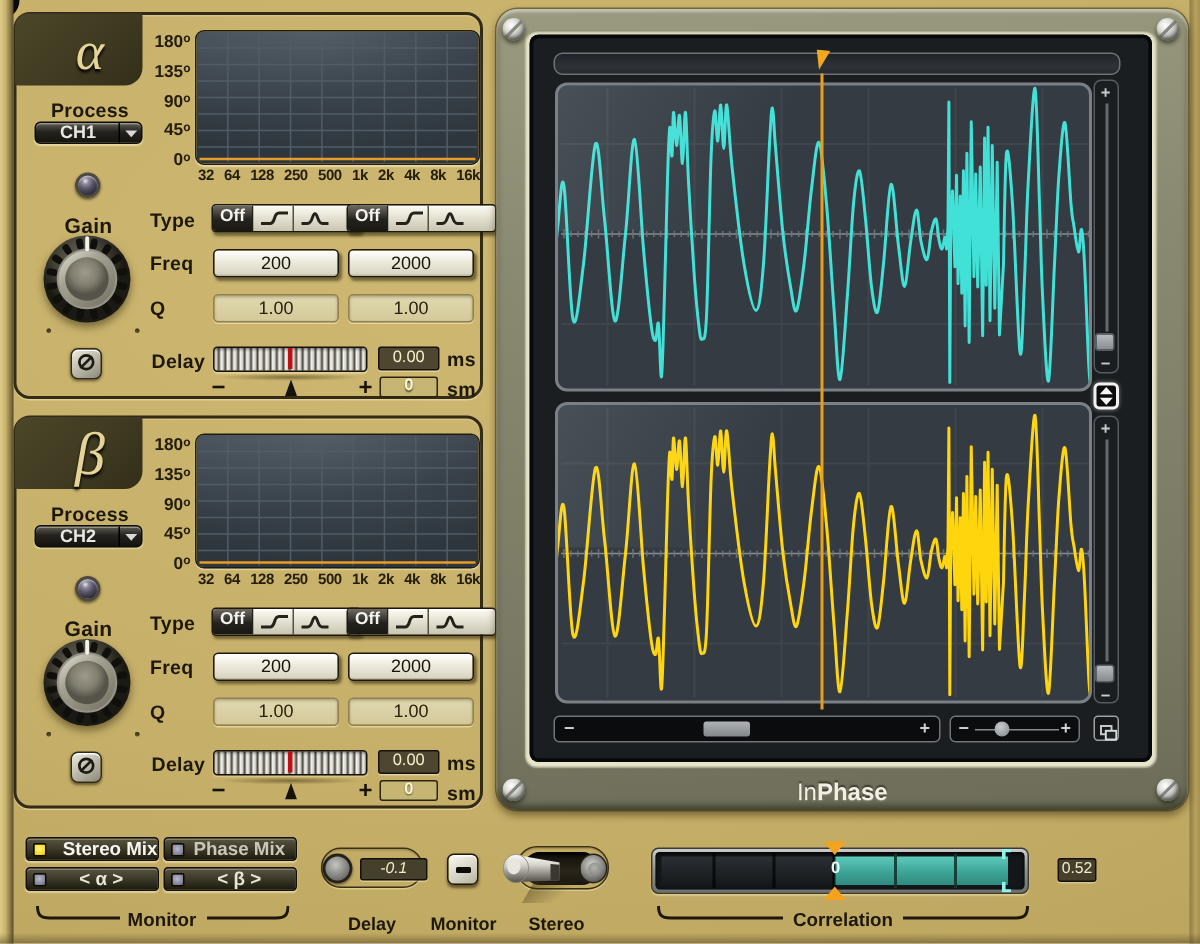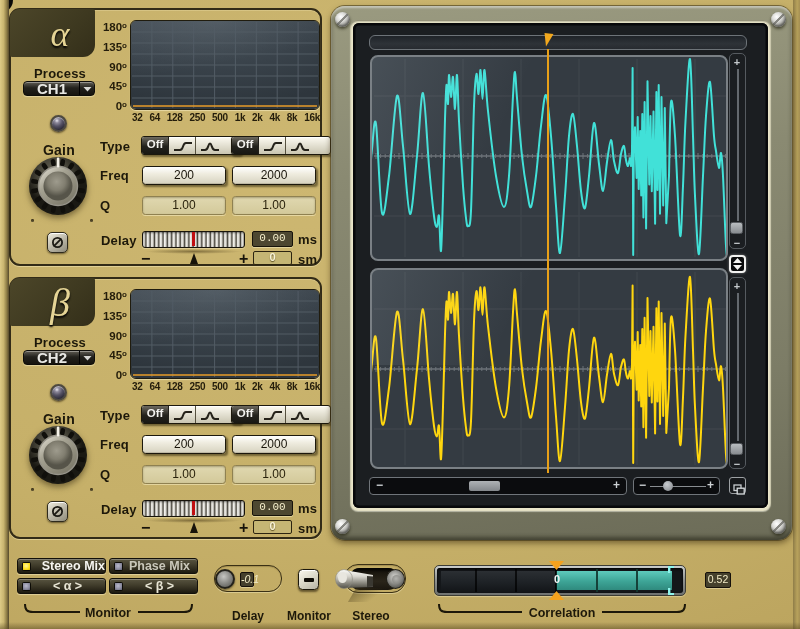--- a/index.html
+++ b/index.html
@@ -8,21 +8,21 @@
 .bevR {position:absolute;right:0;top:0;width:7px;height:629px;background:linear-gradient(90deg,#8f7d48 0%,#b8a25c 60%,#a58f53 100%);}
 .corner {position:absolute;width:13px;height:13px;background:#0a0a08;}
 .panel {position:absolute;left:9px;width:313px;border:2px solid #322b17;border-radius:11px;
   box-shadow:0 1px 0 rgba(255,245,200,.45), inset 0 1px 0 rgba(255,245,200,.25);}
 .tab {position:absolute;left:-1px;top:-1px;width:85px;height:48px;background:linear-gradient(135deg,#4c4629 0%,#3e3920 60%,#332e19 100%);
   border-radius:9px 2px 12px 2px;}
 .glyph {position:absolute;left:14px;top:0;width:72px;text-align:center;font-family:"Liberation Serif",serif;font-style:italic;line-height:50px;color:#e5d495;text-shadow:0 2px 2px #000;}
 .lbl {position:absolute;font-size:13px;font-weight:bold;color:#1d180a;letter-spacing:0.2px;line-height:13px;}
 .dd {position:absolute;left:12px;top:71px;width:72px;height:15px;background:linear-gradient(#605d54,#23221d 45%,#16140f);
   border:1px solid #0e0d09;border-radius:4px;box-shadow:0 1px 1px rgba(255,248,210,.5), inset 0 1px 0 rgba(255,255,255,.35);}
-.ddtxt {position:absolute;left:0;top:0px;width:56px;text-align:center;font-size:15px;font-weight:bold;color:#e8e8e4;line-height:13px;}
+.ddtxt {position:absolute;left:0;top:0px;width:56px;text-align:center;font-size:12px;font-weight:bold;color:#e8e8e4;line-height:13px;}
 .ddbtn {position:absolute;right:0px;top:0px;width:15px;height:13px;border-left:1px solid #000;}
 .ddbtn svg {position:absolute;left:3px;top:4px;}
 .led {position:absolute;left:39px;top:105px;width:17px;height:17px;border-radius:50%;
  background:radial-gradient(circle at 38% 28%, #e8e6ee 0%, #8e8a9c 18%, #555264 45%, #2e2c3a 75%, #1c1b22 100%);
  border:2px solid #4e4a40;box-shadow:0 1px 2px rgba(40,30,10,.7), inset 0 1px 1px rgba(255,255,255,.5);}
 .knob {position:absolute;left:17px;top:146px;filter:drop-shadow(0 3px 3px rgba(50,38,12,.55));}
 .kdot {position:absolute;width:3px;height:3px;border-radius:50%;background:#584d2d;box-shadow:inset 0 1px 1px #3a3119;}
 .invbtn {position:absolute;left:36px;top:222px;width:21px;height:21px;border-radius:5px;
  background:linear-gradient(145deg,#f0ede0,#b9b5a5 55%,#8e8a7a);border:1.5px solid #2e2a1c;
  box-shadow:0 1px 2px rgba(40,30,10,.6), inset 0 1px 0 #fff;padding:2.4px 0 0 2.6px;}
@@ -41,21 +41,21 @@
  box-shadow:1.5px 2px 2px rgba(42,32,10,.55), inset 0 -1px 0 #bdb8a4;font-size:12px;color:#18140a;text-align:center;line-height:16px;}
 .qfield {position:absolute;width:84px;height:19px;background:linear-gradient(#e0d8b0,#d3c99a);border:1px solid #8f8151;border-radius:3.5px;
  box-shadow:inset 0 1px 2px rgba(70,55,20,.35), 0 1px 0 rgba(255,248,210,.5);font-size:12px;color:#2a220c;text-align:center;line-height:17px;}
 .dwheel {position:absolute;left:131px;top:221px;width:103px;height:17px;border:1.5px solid #17130a;border-radius:3px;
  background:repeating-linear-gradient(90deg,#f2f1ec 0px,#d8d6cf 1.4px,#4a473f 2.9px,#9b988f 3.6px,#f2f1ec 4.3px);
  box-shadow:0 1px 1px rgba(255,248,208,.4), inset 0 1px 2px rgba(0,0,0,.45);}
 .dwheel::after {content:"";position:absolute;left:49px;top:0;width:3px;height:14px;background:#c00f12;}
 .dsh {position:absolute;left:134px;top:239px;width:97px;height:5px;border-radius:50%;background:radial-gradient(ellipse,rgba(60,45,15,.5),rgba(60,45,15,0) 70%);}
 .pm {position:absolute;font-size:16px;font-weight:bold;color:#17130a;line-height:11px;}
 .msbox {position:absolute;left:241px;top:221px;width:41px;height:16px;background:#4d4731;border:1.5px solid #17130a;border-radius:2px;
- box-shadow:0 1px 0 rgba(255,248,208,.45);color:#f5eecb;font-size:11px;text-align:center;line-height:13px;font-family:Liberation Mono, monospace;}
+ box-shadow:0 1px 0 rgba(255,248,208,.45);color:#f5eecb;font-size:11px;text-align:center;line-height:13px;}
 .smbox {position:absolute;left:242px;top:241px;width:39px;height:14px;background:#c5b674;border:1.5px solid #2c2410;border-radius:2px;
  color:#faf4d8;font-size:11px;font-weight:bold;text-align:center;line-height:11px;text-shadow:0 1px 1px #5a4c20;}
 
 
 .bezel {position:absolute;left:331px;top:6px;width:461px;height:534px;border-radius:14px;
  background:linear-gradient(175deg,#9a9a80 0%,#8a8a72 30%,#7c7c66 70%,#6c6c58 100%);
  box-shadow:inset 0 2px 2px rgba(255,255,255,.45), inset 0 -3px 4px rgba(20,20,10,.5), 0 3px 6px rgba(60,45,15,.6), 0 0 0 1px rgba(70,60,30,.6);}
 .screw {position:absolute;width:15px;height:15px;border-radius:50%;
  background:linear-gradient(135deg, rgba(255,255,255,0) 44%, rgba(120,120,115,.85) 46%, rgba(120,120,115,.85) 54%, rgba(255,255,255,0) 56%),
  radial-gradient(circle at 38% 32%, #ffffff 0%, #d8d8d4 35%, #9a9a96 70%, #6a6a66 100%);
@@ -464,20 +464,21 @@
             <span class="hsbpm" style="right:5px;">+</span>
       <div style="position:absolute;left:16px;top:7.5px;width:56px;height:1.5px;background:#888c90;"></div>
       <div style="position:absolute;left:29px;top:2.5px;width:10px;height:10px;border-radius:50%;background:radial-gradient(circle at 40% 35%,#c8ccd0,#7e8286);"></div>
     </div>
     <div class="copybtn"><svg width="12" height="11" viewBox="0 0 12 11">
               <rect x="1" y="1" width="7" height="5.5" fill="none" stroke="#c8ccce" stroke-width="1.3"></rect>
               <rect x="4.2" y="4.2" width="7" height="5.8" fill="#212426" stroke="#d8dcde" stroke-width="1.3"></rect>
             </svg></div>
   </div>
       </div>
+  <div class="inphase">In<b>Phase</b></div>
  </div>
 
  <div class="mbtn" style="left:17px;top:558px;width:89px;">
       <span class="mled" style="background:radial-gradient(circle at 45% 40%,#fff4a0,#ffe01e 60%,#d8b400);"></span>
       <span class="mtext" style="color:#f6f5f0;text-align:right;">Stereo Mix</span>
     </div>
  <div class="mbtn" style="left:109px;top:558px;width:89px;">
       <span class="mled" style="background:radial-gradient(circle at 45% 40%,#b9b9cb,#8a8a9e 60%,#5a5a6c);"></span>
       <span class="mtext" style="color:#c9c7ba;">Phase Mix</span>
     </div>
@@ -490,21 +491,21 @@
       <span class="mtext" style="color:#e9e6d6;">&lt; β &gt;</span>
     </div>
  <svg style="position:absolute;left:24px;top:598px;" width="169" height="24" viewBox="0 0 169 24">
  <path d="M1,6 C1,12 3,14 9,14 L56,14" fill="none" stroke="#1d180a" stroke-width="2"></path>
  <path d="M114,14 L160,14 C166,14 168,12 168,6" fill="none" stroke="#1d180a" stroke-width="2"></path>
  <text x="84" y="19" text-anchor="middle" font-family="Liberation Sans,sans-serif" font-size="12.5" font-weight="bold" fill="#1d180a">Monitor</text>
 </svg>
 
  <div class="pill" style="left:214px;top:565px;width:68px;"></div>
  <div style="position:absolute;left:215px;top:569px;width:20px;height:20px;border-radius:50%;background:radial-gradient(circle at 42% 35%,#c6c6c2 0%,#8e8e8a 45%,#4e4e4a 100%);border:2.5px solid #23211a;box-shadow:0 1px 2px rgba(40,30,10,.6);"></div>
- <div class="obox" style="left:240px;top:572px;width:14px;height:15px;font-size:10.5px;line-height:12px;font-style:italic;">-0.1</div>
+ <div class="obox" style="left:240px;top:572px;width:45px;height:15px;font-size:10.5px;line-height:12px;font-style:italic;">-0.1</div>
  <div class="clbl" style="left:218px;top:609px;width:60px;">Delay</div>
 
  <div style="position:absolute;left:298px;top:569px;width:21px;height:21px;border-radius:4.5px;background:linear-gradient(150deg,#fbf9ee,#d5d2c2 60%,#b5b2a2);border:1.5px solid #1c180c;box-shadow:0 1.5px 2px rgba(40,30,10,.6), inset 0 1px 0 #fff;"></div>
  <div style="position:absolute;left:303.5px;top:577.5px;width:10px;height:4px;border-radius:1px;background:#0e0c06;"></div>
  <div class="clbl" style="left:279px;top:609px;width:60px;">Monitor</div>
 
  <div class="pill" style="left:344px;top:564px;width:62px;height:29px;border-radius:14px;"></div>
  <div style="position:absolute;left:349px;top:568px;width:50px;height:22px;border-radius:11px;background:linear-gradient(#110e08,#2a251a 60%,#1a160f);box-shadow:inset 0 2px 3px #000;"></div>
  <div style="position:absolute;left:352px;top:588px;width:34px;height:14px;background:linear-gradient(125deg,rgba(60,48,18,.45),rgba(60,48,18,0) 70%);transform:skewX(-30deg);"></div>
  <div style="position:absolute;left:386px;top:569px;width:19px;height:20px;border-radius:50%;background:radial-gradient(circle at 45% 38%,#d8d8d4 0%,#a8a8a4 30%,#5e5e5a 75%,#3e3e3a 100%);border:1px solid #23211a;"></div>

